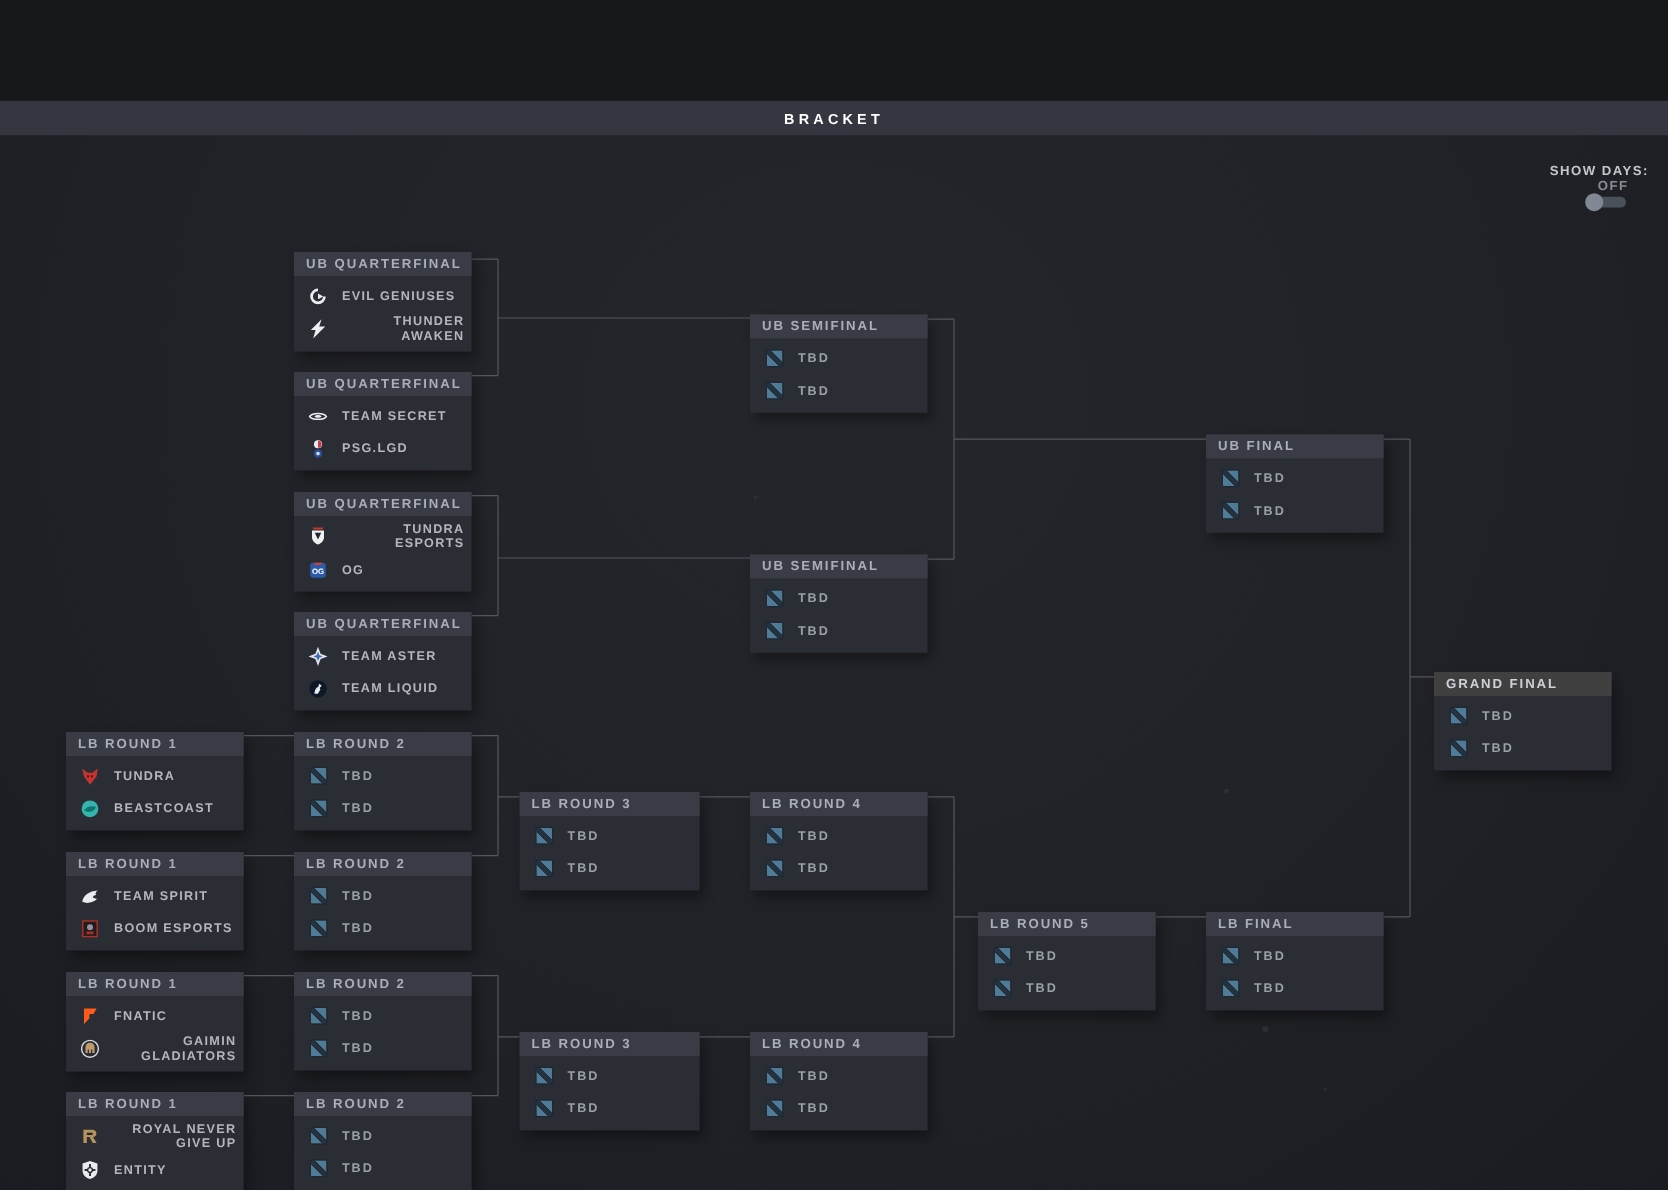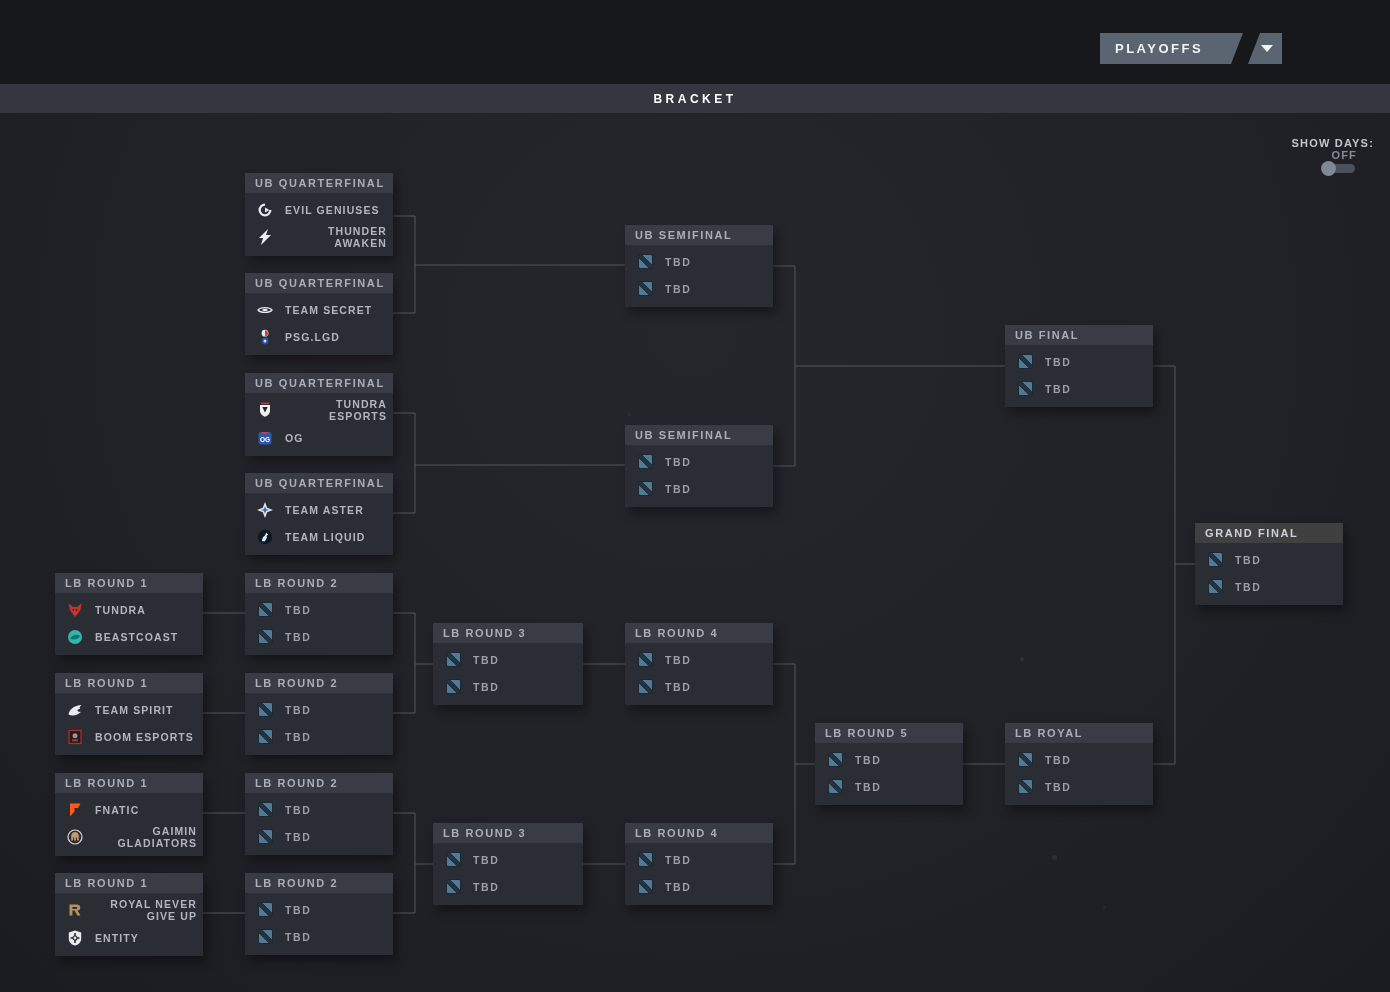--- a/index.html
+++ b/index.html
@@ -37,49 +37,39 @@
   .toggle .track { position:absolute; right:0; top:3px; width:27px; height:9px; border-radius:5px; background:#4a515b; }
   .toggle .knob { position:absolute; left:0; top:0; width:15px; height:15px; border-radius:50%; background:#7f8894; }
 
   
   .connectors { position:absolute; left:0; top:-113px; }
 
   
   .dot { position:absolute; border-radius:50%; background:#aeb4bd; }
 
   
-  .match { position:absolute; width:148px; background:#2b2d34; box-shadow:4px 6px 10px rgba(0,0,0,.38); cursor:pointer; }
+  .match { position:absolute; width:148px; background:#2b2d34; box-shadow:4px 6px 10px rgba(0,0,0,.38); cursor:pointer;margin-top:37px; }
   .match-header { height:20px; line-height:20px; background:#393c45; padding-left:10px;
                   color:#abaeb6; font-size:11px; font-weight:bold; letter-spacing:1.6px; white-space:nowrap; }
   .match.grand .match-header { background:#404040; color:#ced1d8; }
   .match-body { padding:3px 0 5px 0; }
   .slot { display:flex; align-items:center; min-height:27px; padding:2px 6px 2px 12px; }
   .slot .ticon { width:16px; height:16px; flex:0 0 16px; display:flex; align-items:center; justify-content:center; }
   .slot .ticon svg { width:16px; height:16px; display:block; }
   .slot .tname { margin-left:12px; color:#b3b6bd; font-size:10.5px; font-weight:bold;
                  letter-spacing:1.1px; line-height:12px;text-align:right; }
   .slot.tbd .tname { color:#9b9fa8; letter-spacing:1.6px; }
   .dota-sq { width:15px; height:15px; border-radius:2px; border:1px solid #1d2833;
              background:linear-gradient(45deg,#507b97 0%,#507b97 36%,#24323f 36%,#24323f 62%,#507b97 62%,#507b97 100%); }
 </style>
 </head>
 <body>
 
 <div class="screen">
 
-  <div class="topbar">
-    <div class="playoffs-btn">
-      <div class="pb-main">
-        <span>PLAYOFFS</span>
-      </div>
-      <div class="pb-arrow">
-          <span class="tri"></span>
-        </div>
-    </div>
-  </div>
 
   <div class="tabbar">
     <span class="tab">BRACKET</span>
   </div>
 
   <div class="content">
 
     <div class="show-days">
       <span class="sd-label">SHOW DAYS:</span>
       <span class="sd-value">OFF</span>
@@ -534,21 +524,21 @@
       <div class="slot tbd">
         <span class="ticon">
             <span class="dota-sq"></span>
           </span>
         <span class="tname">TBD</span>
       </div>
     </div>
   </div>
 
   <div class="match" style="left:1005px; top:723px;">
-    <div class="match-header">LB ROYAL</div>
+    <div class="match-header">LB FINAL</div>
     <div class="match-body">
       <div class="slot tbd">
         <span class="ticon">
             <span class="dota-sq"></span>
           </span>
         <span class="tname">TBD</span>
       </div>
       <div class="slot tbd">
         <span class="ticon">
             <span class="dota-sq"></span>

